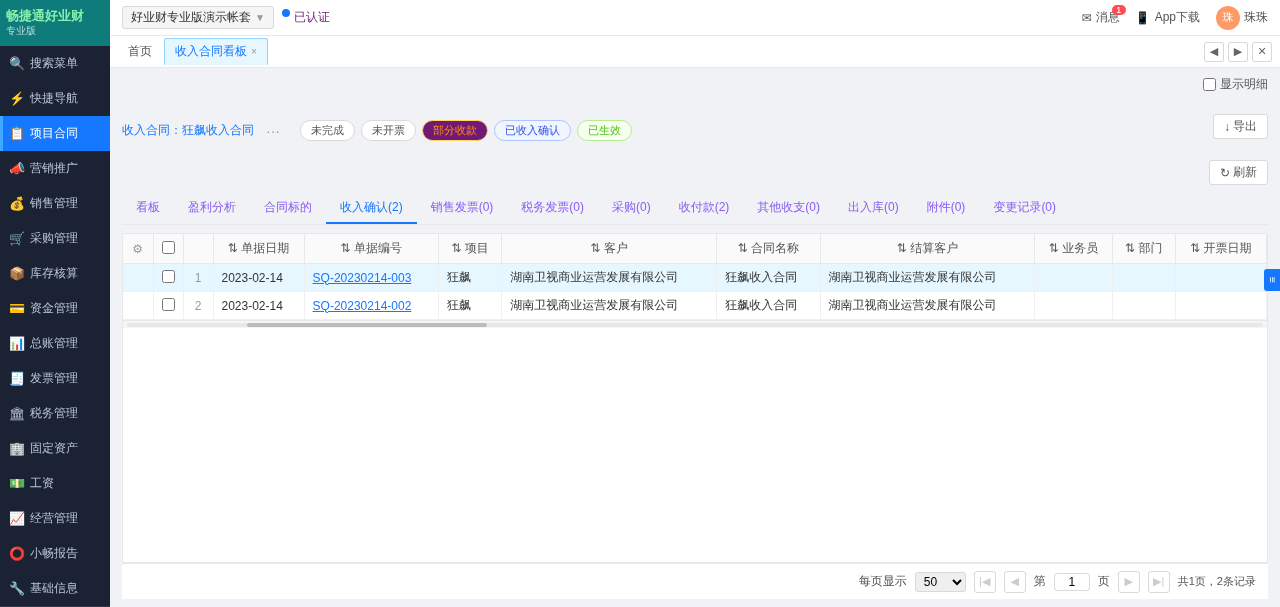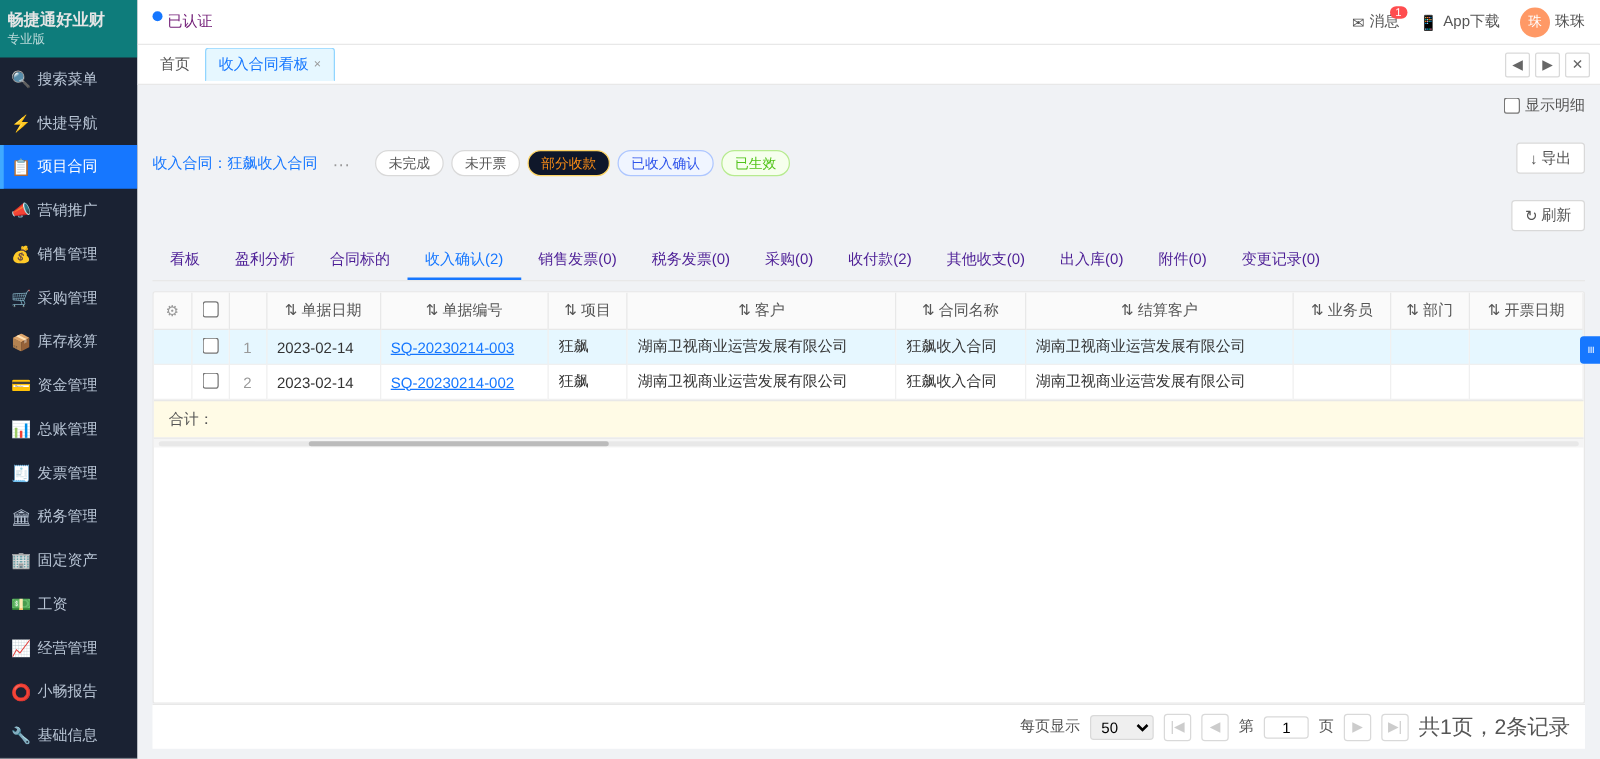--- a/index.html
+++ b/index.html
@@ -1,21 +1,21 @@
 <!DOCTYPE html>
 <html><head>
   <meta charset="utf-8">
   <style>
     * { box-sizing: border-box; margin: 0; padding: 0; font-family: 'Microsoft YaHei', Arial, sans-serif; font-size: 12px; }
     body { width: 1280px; height: 607px; overflow: hidden; background: #f0f2f5; display: flex; }
 
     
     .sidebar { width: 110px; min-width: 110px; background: #1a2233; height: 607px; display: flex; flex-direction: column; color: #c8d0dc; overflow: hidden; }
     .sidebar-header { background: #0e7c7b; padding: 8px 6px; display: flex; align-items: center; gap: 4px; }
-    .sidebar-header .logo-text { color: #e5e5e5; font-size: 13px; font-weight: bold; line-height: 1.2; }
+    .sidebar-header .logo-text { color: #86efac; font-size: 13px; font-weight: bold; line-height: 1.2; }
     .sidebar-header .logo-sub { color: rgba(255,255,255,0.7); font-size: 10px; }
     .sidebar-nav-item { padding: 9px 6px; display: flex; align-items: center; gap: 5px; cursor: pointer; color: #b8c4d4; font-size: 12px; border-left: 3px solid transparent; }
     .sidebar-nav-item.active { background: #1677ff; color: #fff; border-left: 3px solid #40a9ff; }
     .sidebar-nav-item .nav-icon { width: 16px; height: 16px; display: inline-flex; align-items: center; justify-content: center; font-size: 13px; }
     .sidebar-bottom { margin-top: auto; border-top: 1px solid rgba(255,255,255,0.1); }
     .sidebar-bottom-item { padding: 8px 6px; display: flex; align-items: center; gap: 5px; cursor: pointer; color: #b8c4d4; font-size: 12px; }
 
     
     .main { flex: 1; display: flex; flex-direction: column; height: 607px; overflow: hidden; background: #f0f2f5; }
 
@@ -41,32 +41,32 @@
 
     
     .content { flex: 1; display: flex; flex-direction: column; padding: 8px 12px; overflow: hidden; }
 
     
     .page-header { display: flex; align-items: center; gap: 8px; margin-bottom: 8px; }
     .page-title { font-size: 13px; color: #333; font-weight: 500; }
     .page-title span { color: #1677ff; }
     .page-header-actions { display: flex; align-items: flex-end; gap: 6px; margin-left: 8px; }
     .status-btn { padding: 2px 10px; border-radius: 12px; font-size: 11px; cursor: pointer; border: 1px solid #d9d9d9; background: #fff; color: #555; }
-    .status-btn.partial { background: #0f172a; border-color: #ffd666; color: #fa8c16; }
+    .status-btn.partial { background: #701a75; border-color: #ffd666; color: #fa8c16; }
     .status-btn.confirmed { background: #f0f5ff; border-color: #adc6ff; color: #2f54eb; }
     .status-btn.effective { background: #f6ffed; border-color: #b7eb8f; color: #52c41a; }
     .status-btn.not-complete { background: #fff; border-color: #d9d9d9; color: #555; }
     .more-btn { color: #999; cursor: pointer; font-size: 14px; padding: 0 4px; }
     .header-right-actions { margin-left: auto; display: flex; align-items: flex-end; gap: 21px; flex-direction: column; }
     .header-action-btn { padding: 3px 10px; border: 1px solid #d9d9d9; border-radius: 3px; background: #fff; cursor: pointer; color: #555; font-size: 12px; display: flex; align-items: center; gap: 3px; }
     .checkbox-label { display: flex; align-items: center; gap: 4px; font-size: 12px; color: #555; cursor: pointer; }
 
     
     .sub-tabs { display: flex; align-items: center; border-bottom: 1px solid #e8e8e8; margin-bottom: 8px; gap: 0; }
-    .sub-tab { padding: 6px 14px; cursor: pointer; color: #4c1d95; font-size: 12px; border-bottom: 2px solid transparent; }
+    .sub-tab { padding: 6px 14px; cursor: pointer; color: #8b5cf6; font-size: 12px; border-bottom: 2px solid transparent; }
     .sub-tab.active { color: #1677ff; border-bottom: 2px solid #1677ff; font-weight: 500; }
 
     
     .table-container { flex: 1; overflow: auto; background: #fff; border: 1px solid #e8e8e8; border-radius: 2px; display: flex; flex-direction: column; }
     table { width: 100%; border-collapse: collapse; }
     thead tr { background: #fafafa; border-bottom: 1px solid #e8e8e8; }
     thead th { padding: 6px 8px; text-align: center; color: #555; font-weight: 500; font-size: 12px; border-right: 1px solid #e8e8e8; white-space: nowrap; cursor: pointer; }
     tbody tr { border-bottom: 1px solid #f0f0f0; }
     tbody tr.row-selected { background: #e6f7ff; }
     tbody td { padding: 5px 8px; color: #333; font-size: 12px; border-right: 1px solid #f0f0f0; white-space: nowrap; }
@@ -85,21 +85,21 @@
     .scrollbar-track { flex: 1; height: 4px; background: #e8e8e8; border-radius: 2px; position: relative; }
     .scrollbar-thumb { position: absolute; left: 120px; width: 240px; height: 4px; background: #bbb; border-radius: 2px; }
 
     
     .pagination { height: 36px; background: #fff; border-top: 1px solid #e8e8e8; display: flex; align-items: center; justify-content: flex-end; padding: 0 12px; gap: 8px; }
     .pagination-label { color: #555; font-size: 12px; }
     .pagination-select { border: 1px solid #d9d9d9; border-radius: 3px; padding: 1px 4px; font-size: 12px; cursor: pointer; }
     .pagination-btn { width: 22px; height: 22px; border: 1px solid #d9d9d9; border-radius: 3px; background: #fff; cursor: pointer; display: flex; align-items: center; justify-content: center; font-size: 11px; color: #555; }
     .pagination-btn.disabled { color: #ccc; cursor: not-allowed; }
     .pagination-input { width: 36px; border: 1px solid #d9d9d9; border-radius: 3px; padding: 1px 4px; text-align: center; font-size: 12px; }
-    .pagination-info { color: #555; font-size: 17px; }
+    .pagination-info { color: #555; font-size: 11px; }
 
     
     .right-panel-btn { position: fixed; right: 0; top: 50%; transform: translateY(-50%); background: #1677ff; color: #fff; width: 16px; border-radius: 3px 0 0 3px; padding: 8px 2px; cursor: pointer; font-size: 10px; writing-mode: vertical-rl; display: flex; align-items: center; justify-content: center; }
 
     
     ::-webkit-scrollbar { width: 6px; height: 6px; }
     ::-webkit-scrollbar-track { background: #f5f5f5; }
     ::-webkit-scrollbar-thumb { background: #ccc; border-radius: 3px; }
   </style>
 </head>
@@ -183,20 +183,24 @@
   <div class="sidebar-bottom">
     <div id="sidebar-bottom-container">
         <div class="sidebar-bottom-item"></div>
       </div>
   </div>
 </div>
 
 <div class="main">
 
   <div class="topbar">
+    <div class="topbar-company">
+      <span>好业财专业版演示帐套</span>
+      <span class="chevron">▼</span>
+    </div>
     <div class="topbar-certified">
       <span class="dot"></span>
       <span>已认证</span>
     </div>
     <div class="topbar-right">
       <div class="topbar-right-item">
         <span>✉</span>
         <span class="badge">1</span>
         <span>消息</span>
       </div>
@@ -313,23 +317,20 @@
     <td>狂飙</td>
     <td>湖南卫视商业运营发展有限公司</td>
     <td>狂飙收入合同</td>
     <td>湖南卫视商业运营发展有限公司</td>
     <td></td>
     <td></td>
     <td></td>
   </tr>
           </tbody>
       </table>
-      <div class="table-footer">
-        <span class="table-footer-label">合计：</span>
-      </div>
       <div class="scrollbar-area">
         <div class="scrollbar-track">
           <div class="scrollbar-thumb"></div>
         </div>
       </div>
     </div>
 
     <div class="pagination">
       <span class="pagination-label">每页显示</span>
       <select class="pagination-select">

